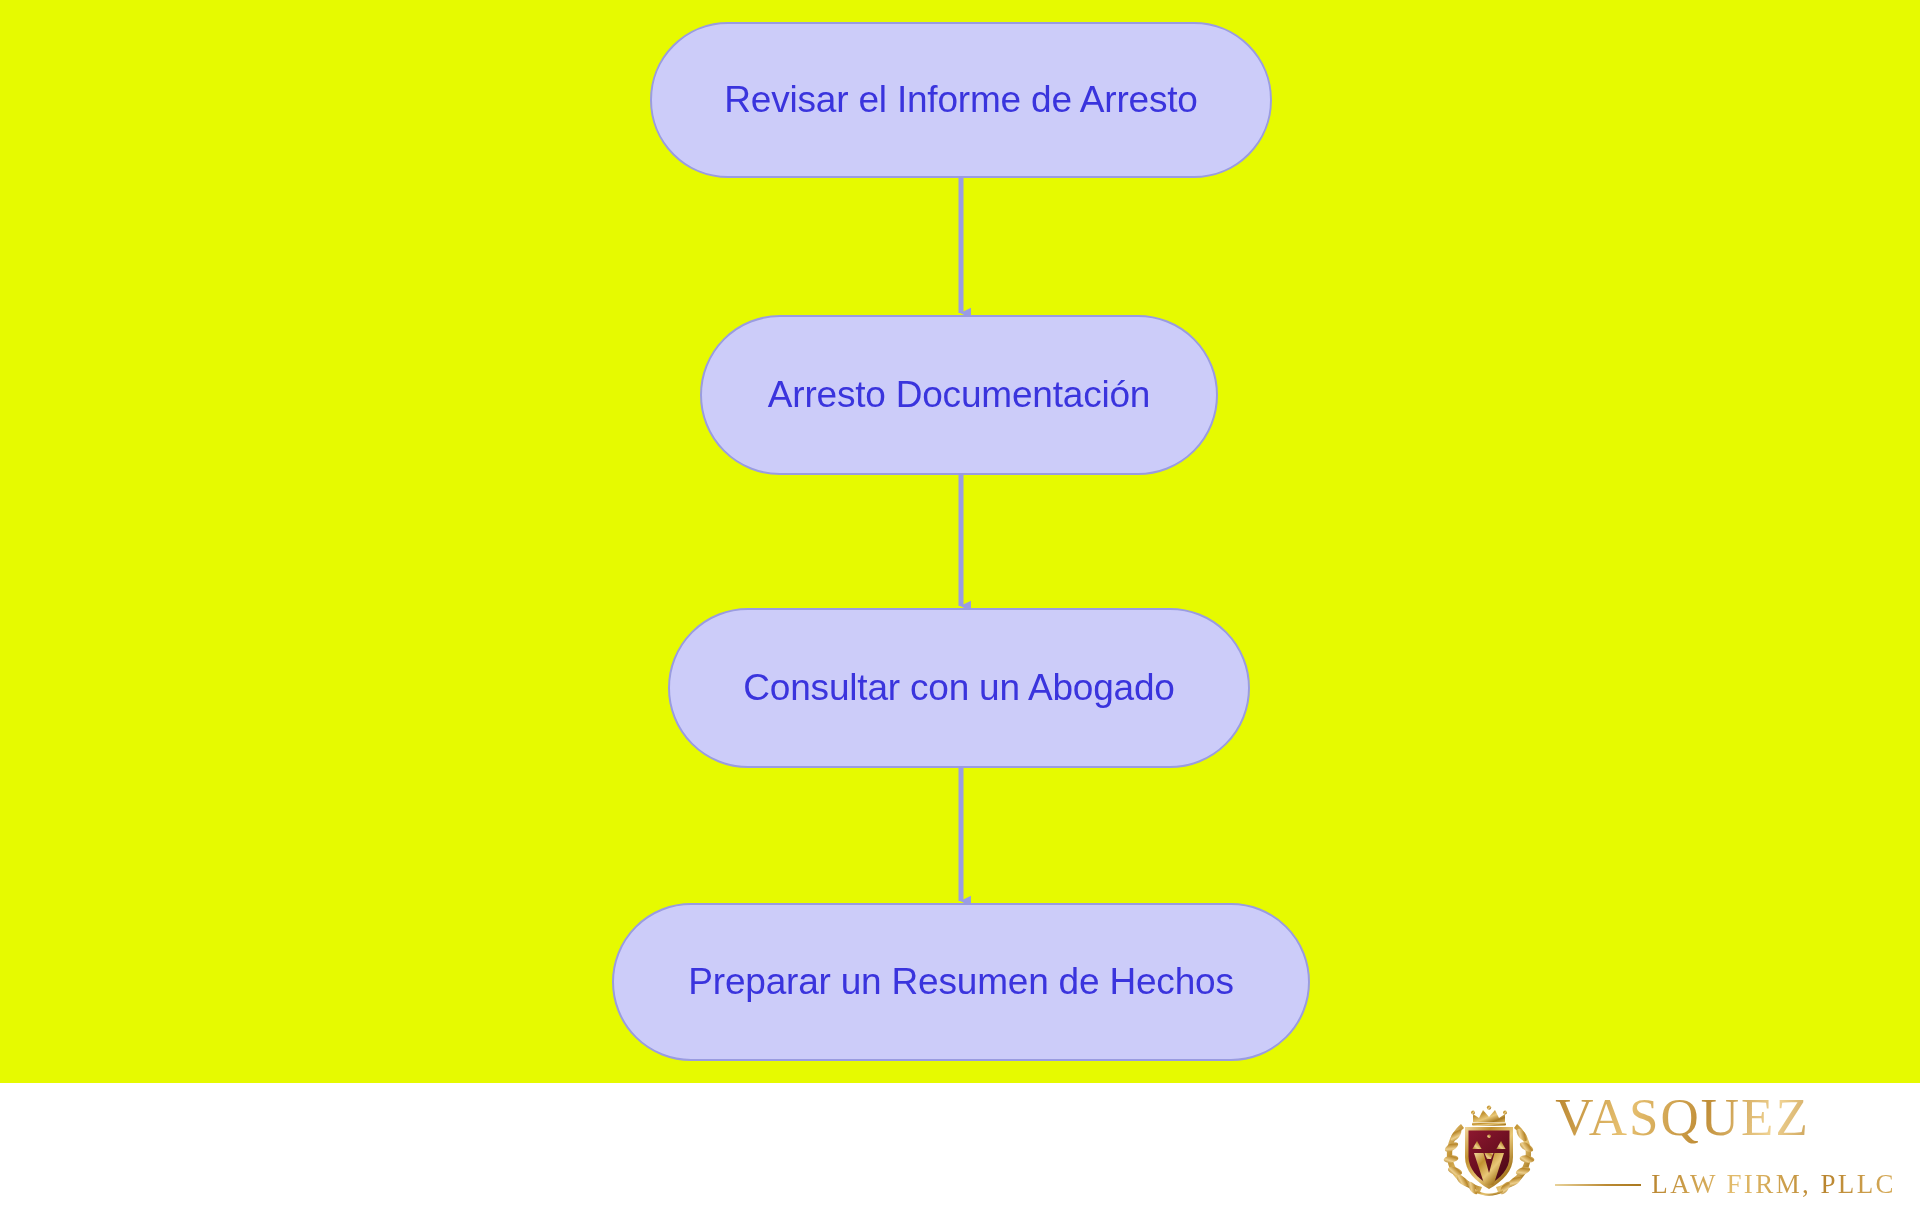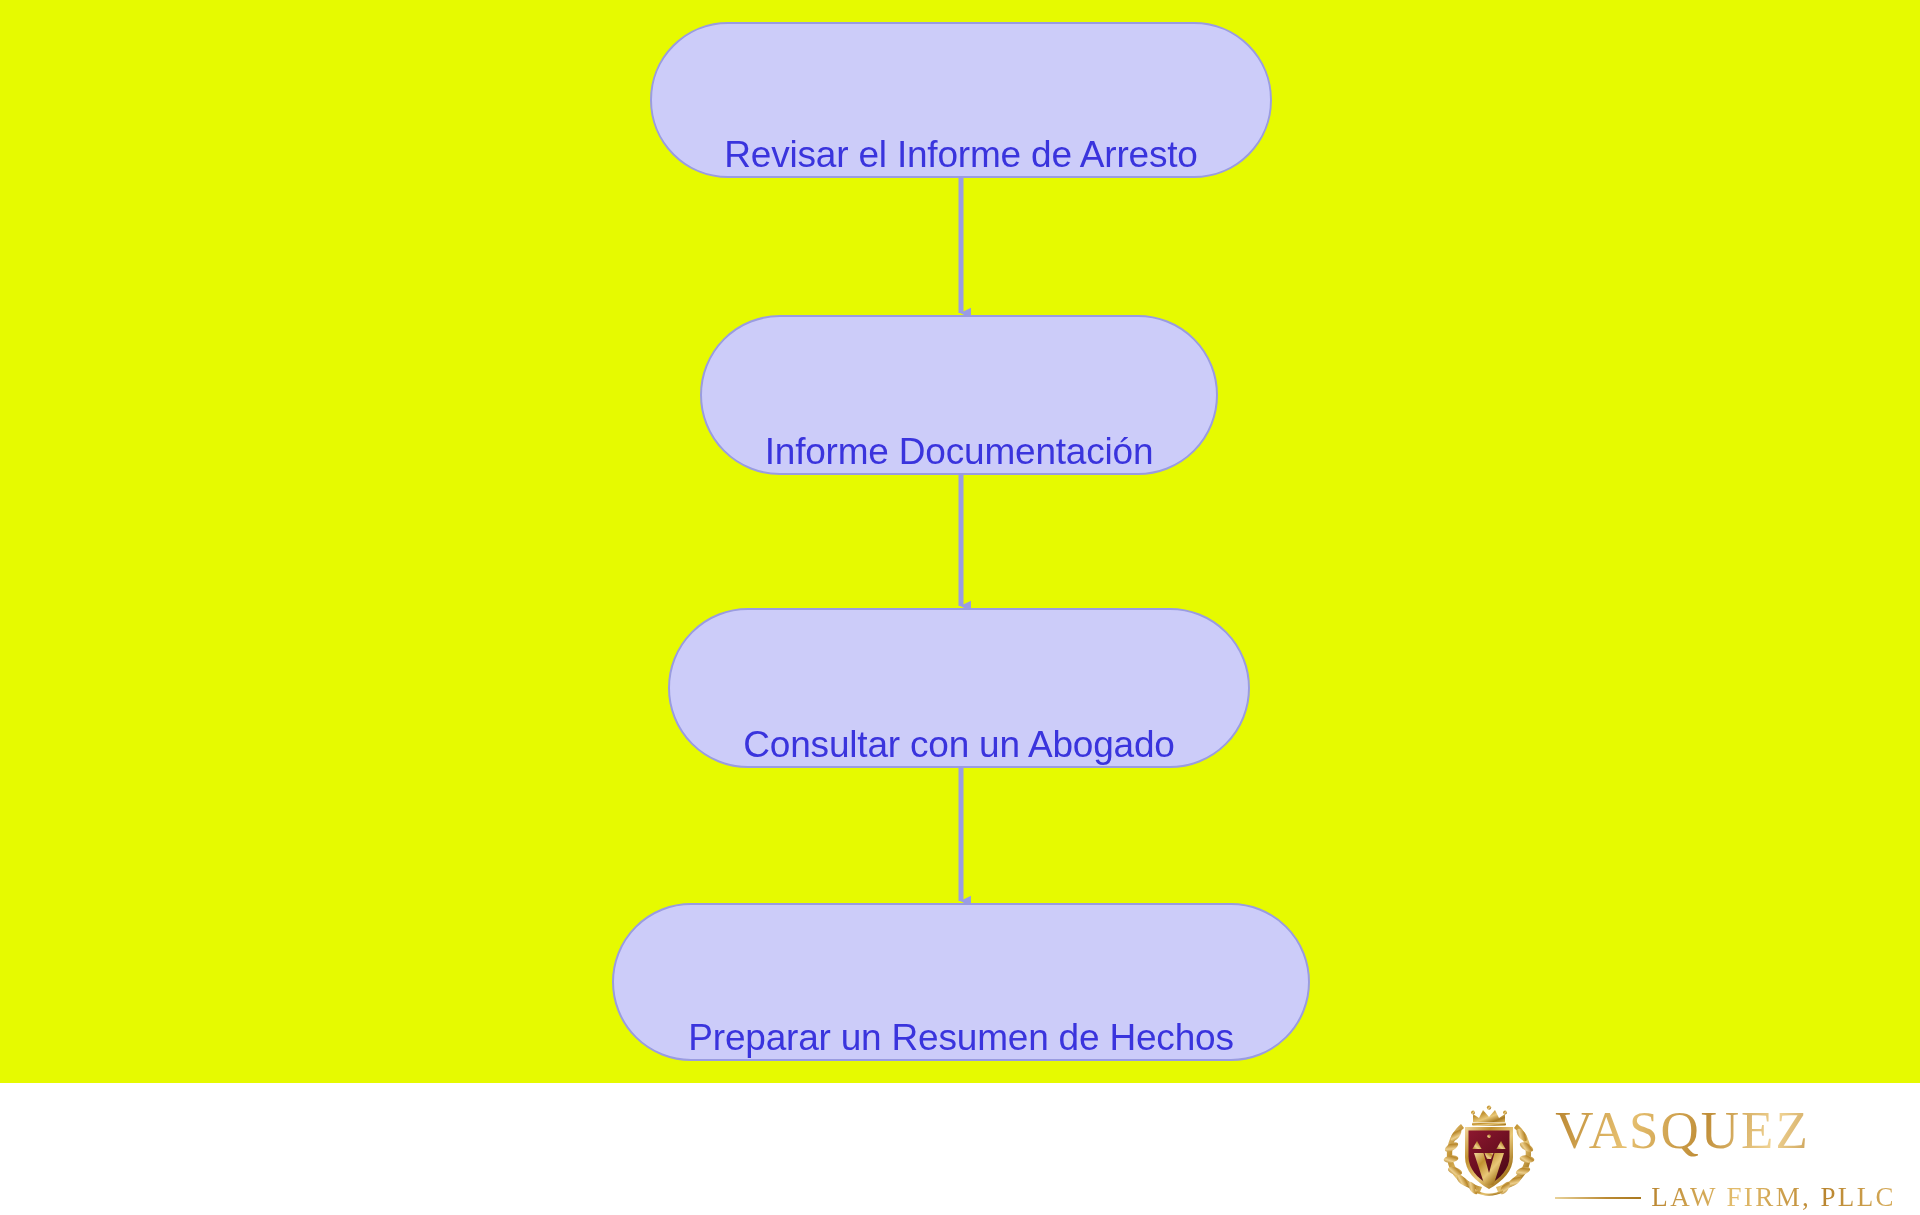--- a/index.html
+++ b/index.html
@@ -43,21 +43,21 @@
   }
 
   
   .node {
     position: absolute;
     box-sizing: border-box;
     background: #ccccf9;
     border: 2px solid #9a9ce0;
     border-radius: 999px;
     display: flex;
-    align-items: flex-end;
+    align-items: center;
     justify-content: center;
   }
   .node-label {
     color: #3a34dd;
     font-family: "Liberation Sans", sans-serif;
     font-size: 37px;
     font-weight: 400;
     line-height: 1.1;
     letter-spacing: -0.2px;
     white-space: nowrap;
@@ -89,21 +89,21 @@
     gap: 14px;
   }
   #logo-crest {
     width: 104px;
     height: 104px;
     flex: 0 0 auto;
   }
   #logo-words {
     display: flex;
     flex-direction: column;
-    justify-content: space-between;
+    justify-content: flex-end;
     height: 94px;
     padding-top: 4px;
     gap: 20px;
   }
   #logo-name {
     font-family: "Liberation Serif", serif;
     font-size: 53px;
     line-height: 1;
     letter-spacing: 2px;
     font-weight: 400;
@@ -156,21 +156,21 @@
       <line x1="961" y1="475" x2="961" y2="606" stroke="#9a9ce4" stroke-width="5" marker-end="url(#arrowhead)"></line>
 
       <line x1="961" y1="768" x2="961" y2="901" stroke="#9a9ce4" stroke-width="5" marker-end="url(#arrowhead)"></line>
     </svg>
 
     <div class="node" id="node-0">
       <span class="node-label">Revisar el Informe de Arresto</span>
     </div>
 
     <div class="node" id="node-1">
-      <span class="node-label">Informe Documentación</span>
+      <span class="node-label">Arresto Documentación</span>
     </div>
 
     <div class="node" id="node-2">
       <span class="node-label">Consultar con un Abogado</span>
     </div>
 
     <div class="node" id="node-3">
       <span class="node-label">Preparar un Resumen de Hechos</span>
     </div>
 

